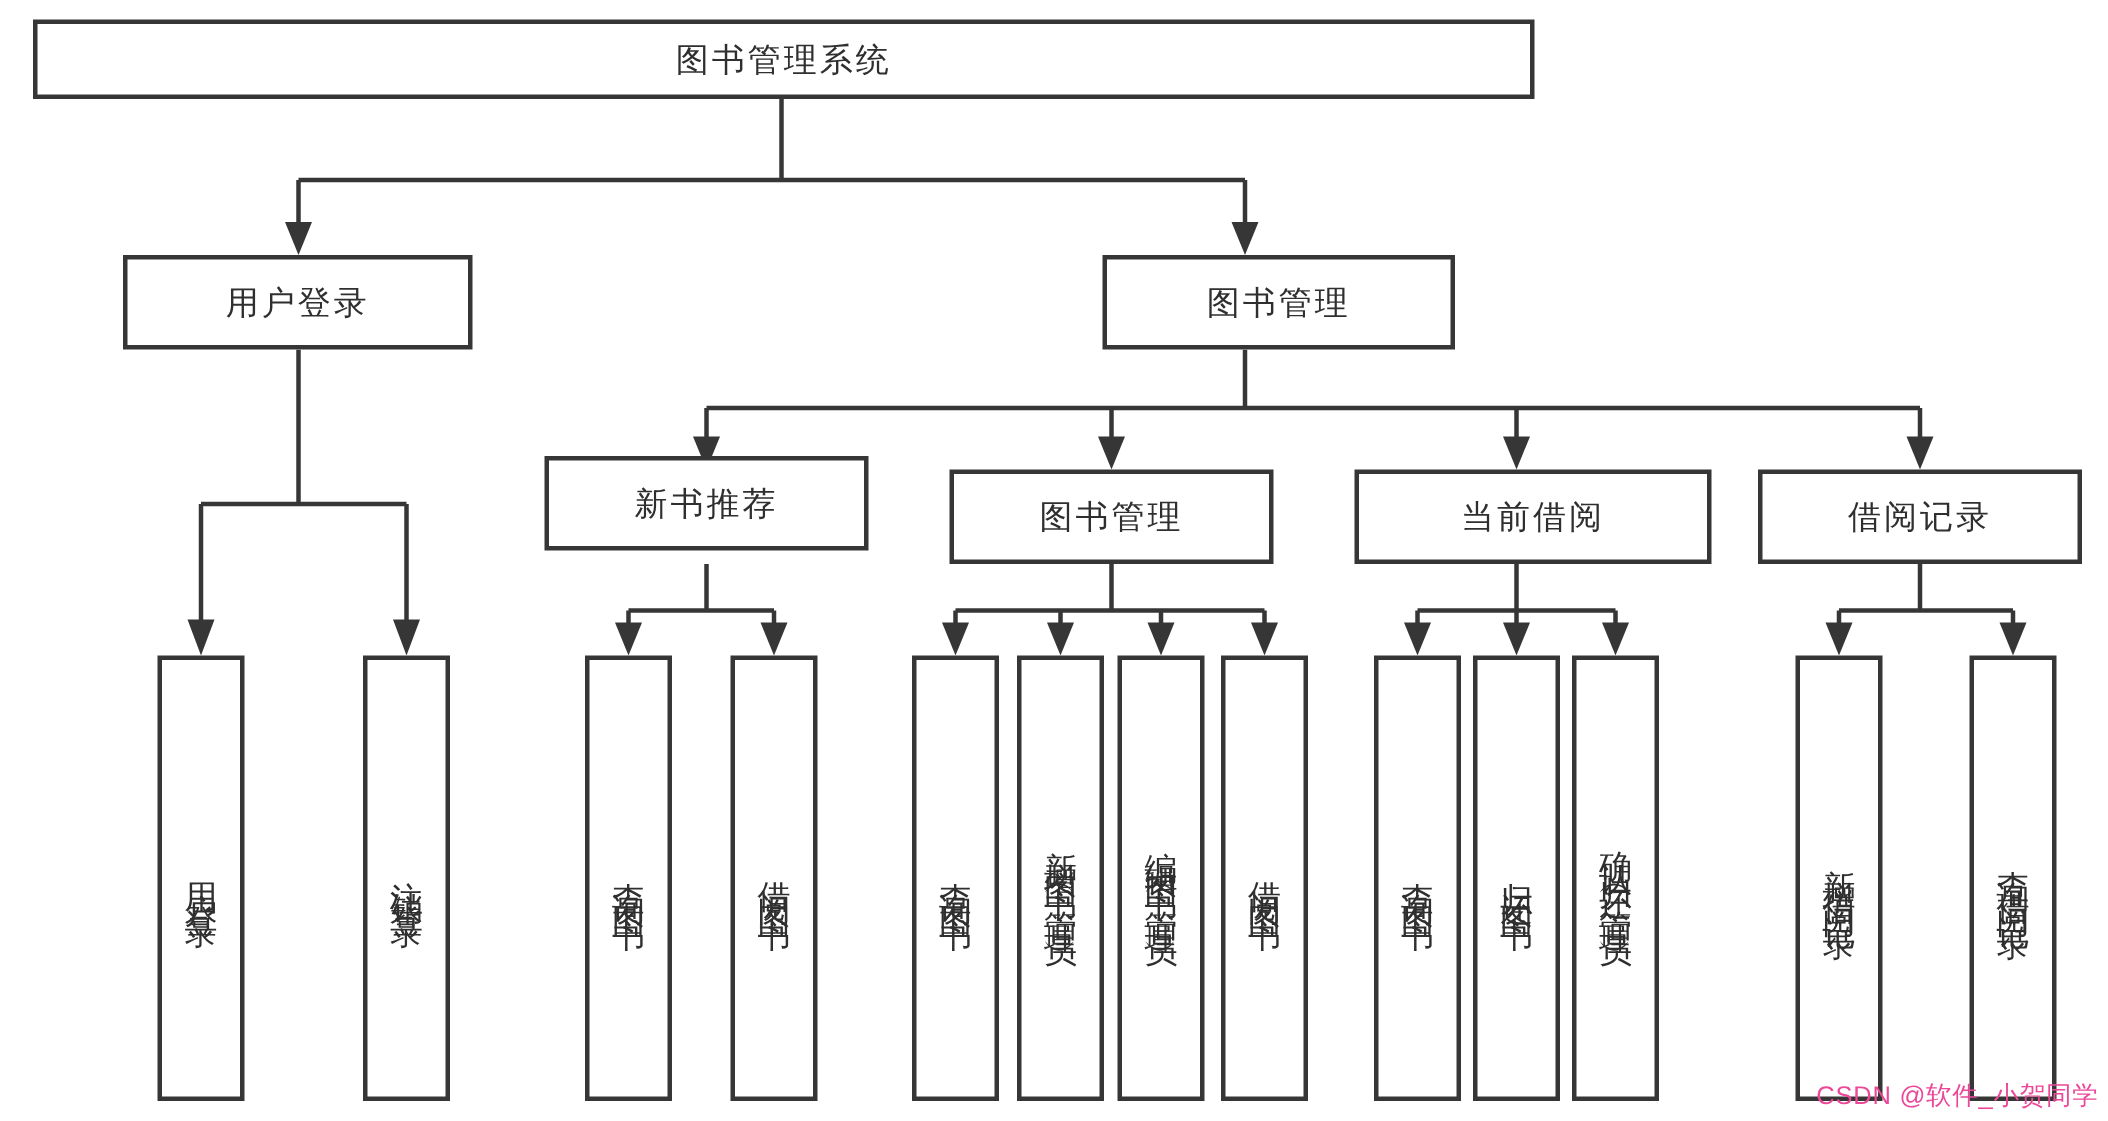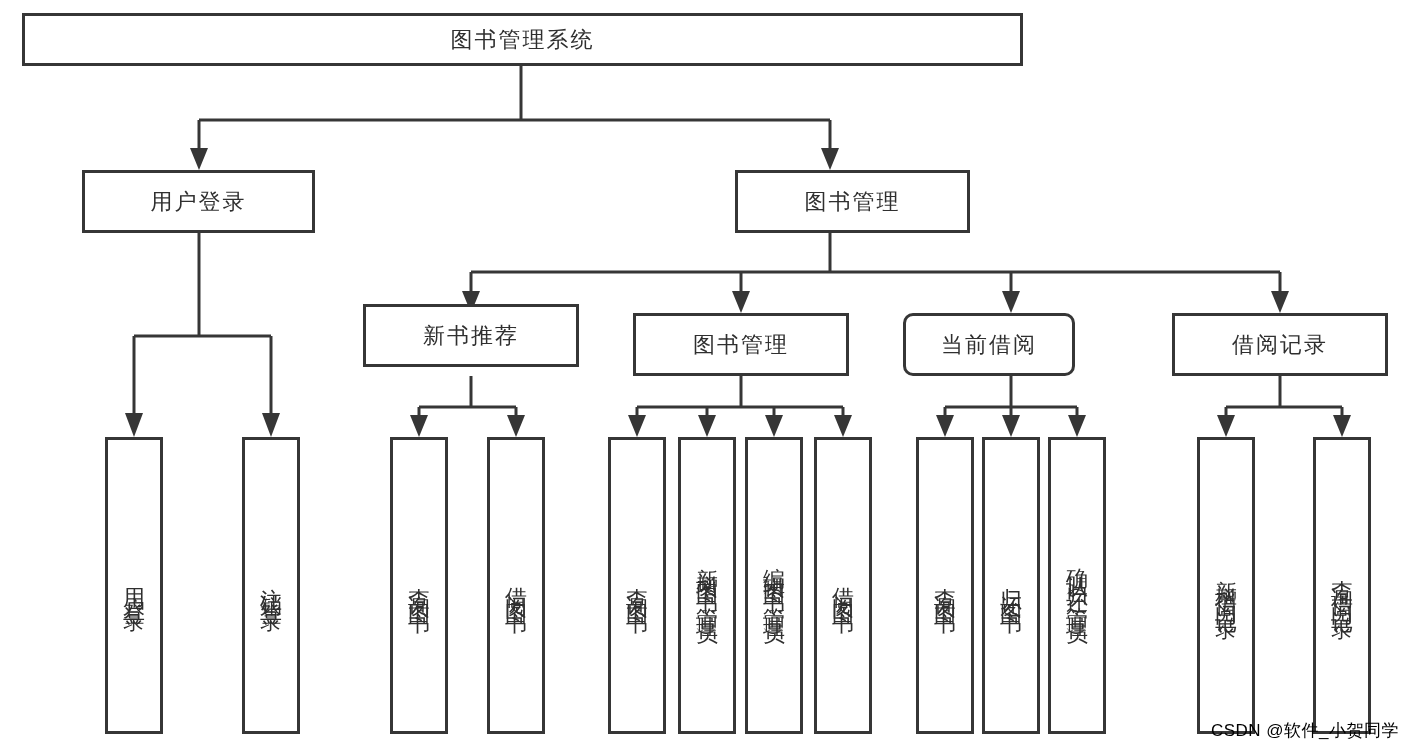--- a/index.html
+++ b/index.html
@@ -41,42 +41,42 @@
     letter-spacing: 8px;
     font-size: 22px;
     white-space: normal;
   }
   
   #n-root     { left: 22px;   top: 13px;  width: 1001px; height: 53px; }
   #n-login    { left: 82px;   top: 170px; width: 233px;  height: 63px; }
   #n-mgmt     { left: 735px;  top: 170px; width: 235px;  height: 63px; }
   #n-rec      { left: 363px;  top: 304px; width: 216px;  height: 63px; }
   #n-borrow   { left: 633px;  top: 313px; width: 216px;  height: 63px; }
-  #n-current  { left: 903px;  top: 313px; width: 172px;  height: 63px; border-radius: 10px; }
+  #n-current  { left: 903px;  top: 313px; width: 238px;  height: 63px; }
   #n-records  { left: 1172px; top: 313px; width: 216px;  height: 63px; }
   
   .leaf { top: 437px; height: 297px; width: 58px; }
   #l-login    { left: 105px;  }
   #l-logout   { left: 242px;  }
   #l-query1   { left: 390px;  }
   #l-borrow1  { left: 487px;  }
   #l-query2   { left: 608px;  }
   #l-add      { left: 678px;  }
   #l-edit     { left: 745px;  }
   #l-borrow2  { left: 814px;  }
   #l-query3   { left: 916px;  }
   #l-return   { left: 982px;  }
   #l-confirm  { left: 1048px; }
   #l-addrec   { left: 1197px; }
   #l-queryrec { left: 1313px; }
   .watermark {
     position: absolute;
     right: 6px;
     bottom: 5px;
-    color: #000000;
+    color: #ec4899;
     font-size: 17px;
     letter-spacing: 0.5px;
   }
 </style>
 </head>
 <body>
 
 <div class="canvas">
 
   <svg class="connectors" viewBox="0 0 1405 747" xmlns="http://www.w3.org/2000/svg">

